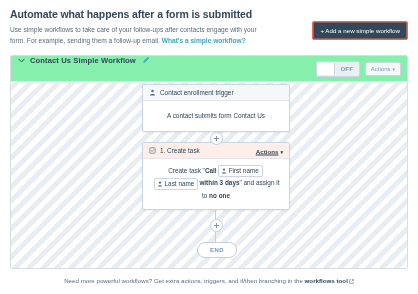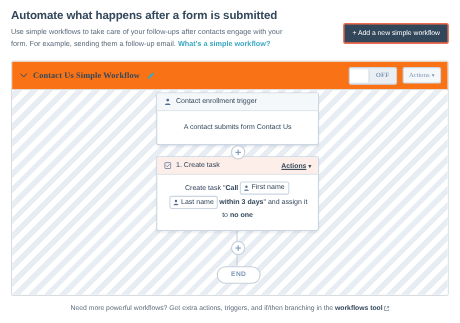--- a/index.html
+++ b/index.html
@@ -70,25 +70,24 @@
     margin-top: 9px;
     border: 1px solid #d9dde2;
     border-radius: 2px;
     background: #ffffff;
     overflow: hidden;
   }
   .wf-header {
     position: relative;
     height: 25px;
     display: flex;
-    align-items: center;
+    align-items: flex-start;
     padding: 0 6px;
-    background: #f97316;
+    background: #86efac;
     border-bottom: 1px solid #e2e6ea;
-    font-family: Liberation Serif, serif;
   }
   .chevron-icon {
     width: 9px;
     height: 9px;
     margin-right: 4px;
     flex: 0 0 auto;
     display: block;
     cursor: pointer;
   }
   .wf-title {

